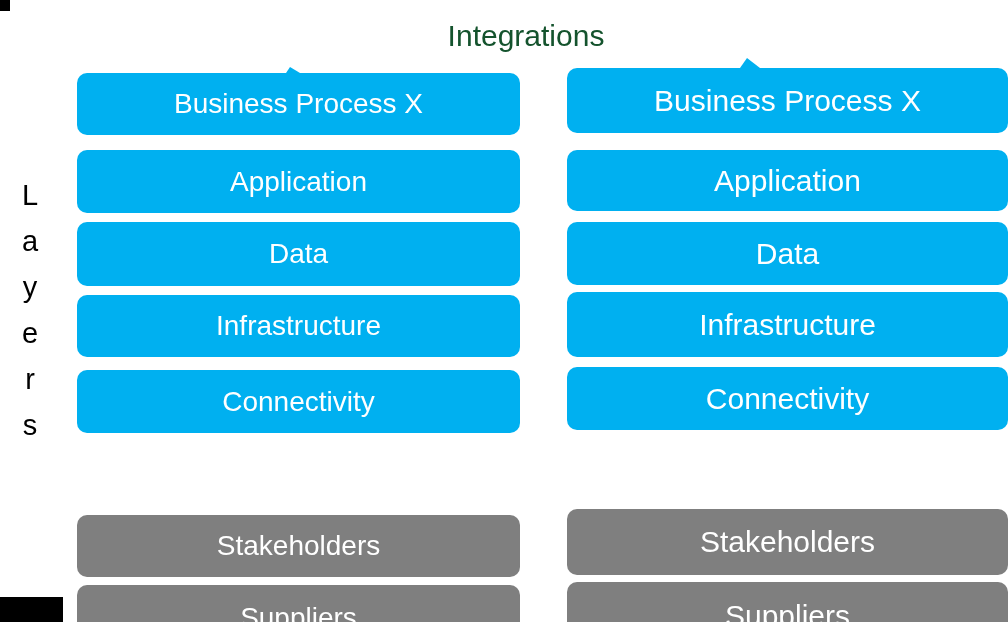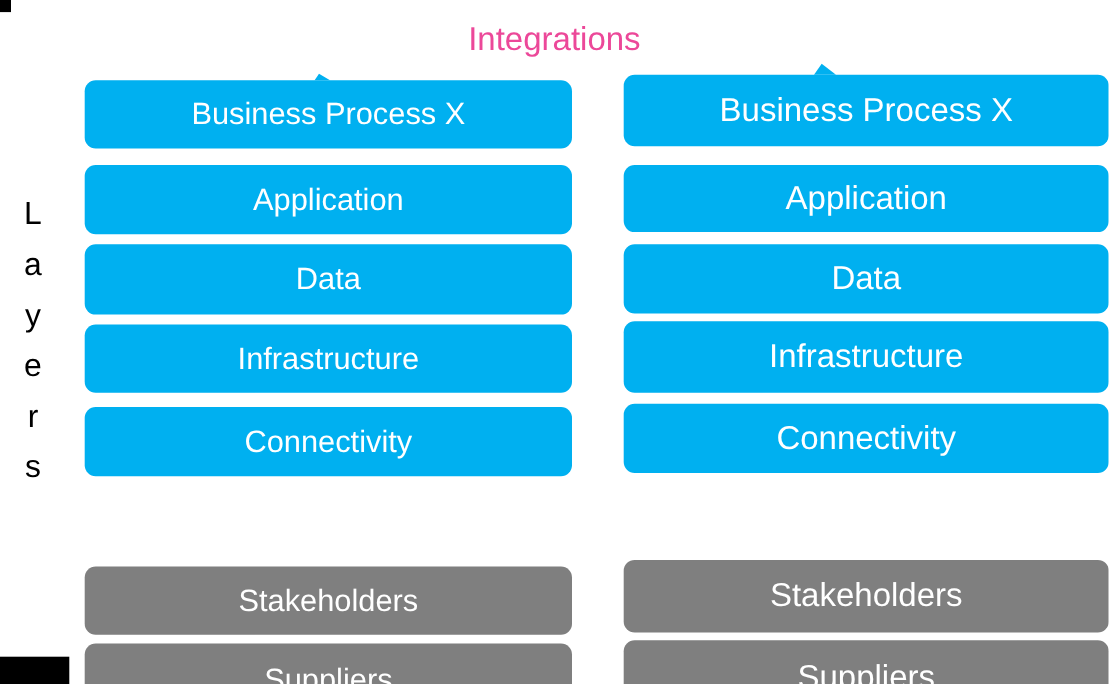--- a/index.html
+++ b/index.html
@@ -12,24 +12,25 @@
     position: relative;
     width: 1008px;
     height: 622px;
     background: #ffffff;
     overflow: hidden;
   }
   .diagram-title {
     position: absolute;
     top: 18px;
     left: 50%;
+    margin-left: 22px;
     transform: translateX(-50%);
     font-size: 30px;
     line-height: 36px;
-    color: #ec4899;
+    color: #14532d;
     white-space: nowrap;
   }
   .layers-label {
     position: absolute;
     top: 172px;
     left: 10px;
     width: 40px;
     text-align: center;
     font-size: 29px;
     line-height: 46px;

